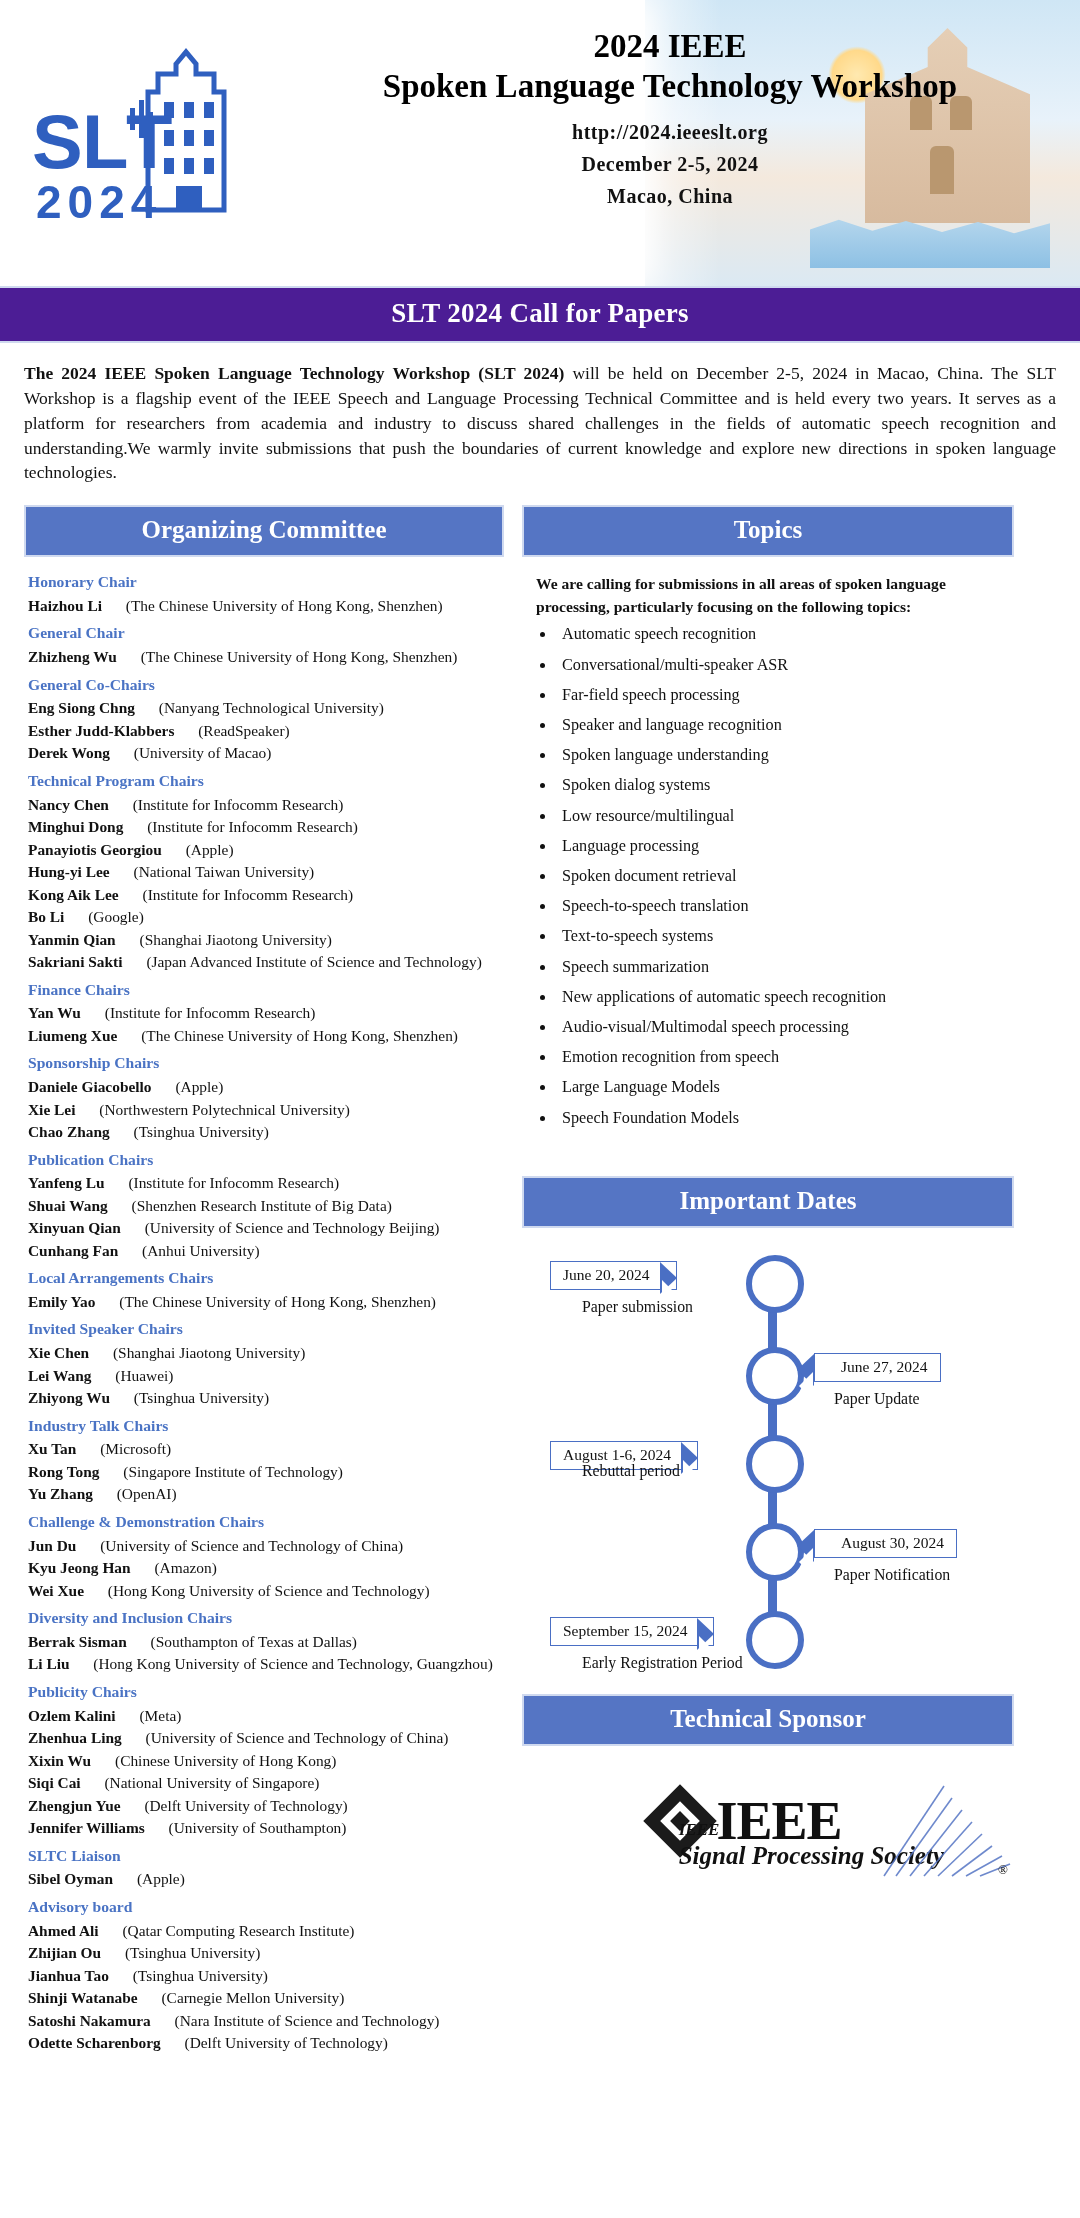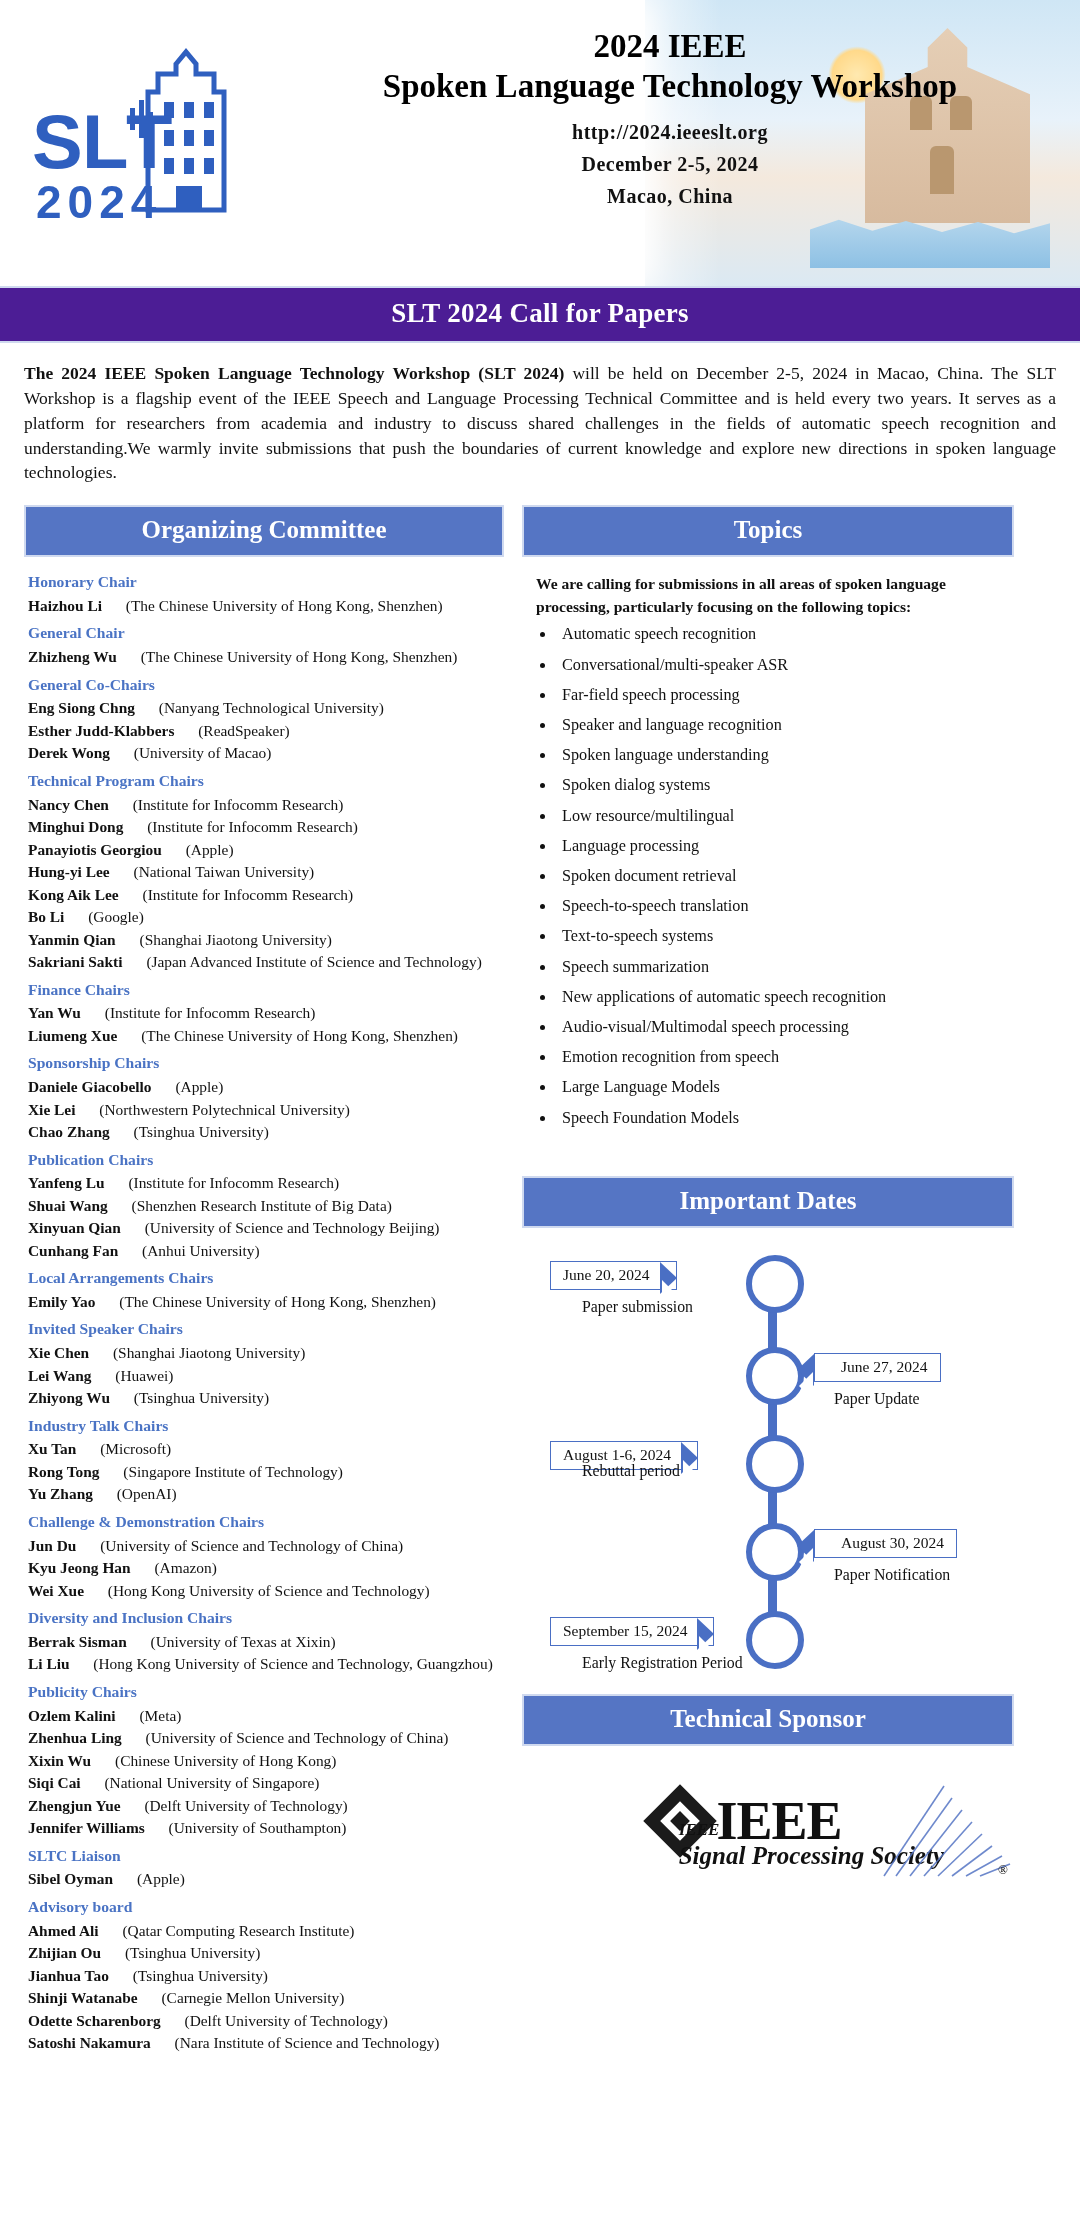--- a/index.html
+++ b/index.html
@@ -202,38 +202,38 @@
           <div class="person"><span class="nm">Zhiyong Wu</span><span class="af"> (Tsinghua University)</span></div>
           <div class="role">Industry Talk Chairs</div>
           <div class="person"><span class="nm">Xu Tan</span><span class="af"> (Microsoft)</span></div>
           <div class="person"><span class="nm">Rong Tong</span><span class="af"> (Singapore Institute of Technology)</span></div>
           <div class="person"><span class="nm">Yu Zhang</span><span class="af"> (OpenAI)</span></div>
           <div class="role">Challenge &amp; Demonstration Chairs</div>
           <div class="person"><span class="nm">Jun Du</span><span class="af"> (University of Science and Technology of China)</span></div>
           <div class="person"><span class="nm">Kyu Jeong Han</span><span class="af"> (Amazon)</span></div>
           <div class="person"><span class="nm">Wei Xue</span><span class="af"> (Hong Kong University of Science and Technology)</span></div>
           <div class="role">Diversity and Inclusion Chairs</div>
-          <div class="person"><span class="nm">Berrak Sisman</span><span class="af"> (University of Texas at Xixin)</span></div>
+          <div class="person"><span class="nm">Berrak Sisman</span><span class="af"> (Southampton of Texas at Dallas)</span></div>
           <div class="person"><span class="nm">Li Liu</span><span class="af"> (Hong Kong University of Science and Technology, Guangzhou)</span></div>
           <div class="role">Publicity Chairs</div>
           <div class="person"><span class="nm">Ozlem Kalini</span><span class="af"> (Meta)</span></div>
           <div class="person"><span class="nm">Zhenhua Ling</span><span class="af"> (University of Science and Technology of China)</span></div>
           <div class="person"><span class="nm">Xixin Wu</span><span class="af"> (Chinese University of Hong Kong)</span></div>
           <div class="person"><span class="nm">Siqi Cai</span><span class="af"> (National University of Singapore)</span></div>
           <div class="person"><span class="nm">Zhengjun Yue</span><span class="af"> (Delft University of Technology)</span></div>
           <div class="person"><span class="nm">Jennifer Williams</span><span class="af"> (University of Southampton)</span></div>
           <div class="role">SLTC Liaison</div>
           <div class="person"><span class="nm">Sibel Oyman</span><span class="af"> (Apple)</span></div>
           <div class="role">Advisory board</div>
           <div class="person"><span class="nm">Ahmed Ali</span><span class="af"> (Qatar Computing Research Institute)</span></div>
           <div class="person"><span class="nm">Zhijian Ou</span><span class="af"> (Tsinghua University)</span></div>
           <div class="person"><span class="nm">Jianhua Tao</span><span class="af"> (Tsinghua University)</span></div>
           <div class="person"><span class="nm">Shinji Watanabe</span><span class="af"> (Carnegie Mellon University)</span></div>
+          <div class="person"><span class="nm">Satoshi Nakamura</span><span class="af"> (Nara Institute of Science and Technology)</span></div>
           <div class="person"><span class="nm">Odette Scharenborg</span><span class="af"> (Delft University of Technology)</span></div>
-          <div class="person"><span class="nm">Satoshi Nakamura</span><span class="af"> (Nara Institute of Science and Technology)</span></div>
         </div>
     </div>
 
     <div class="col-right">
       <div class="sec-head">Topics</div>
       <div class="topics-intro">We are calling for submissions in all areas of spoken language processing, particularly focusing on the following topics:</div>
       <ul class="topics-list" id="topics-list">
           <li>Automatic speech recognition</li>
           <li>Conversational/multi-speaker ASR</li>
           <li>Far-field speech processing</li>

